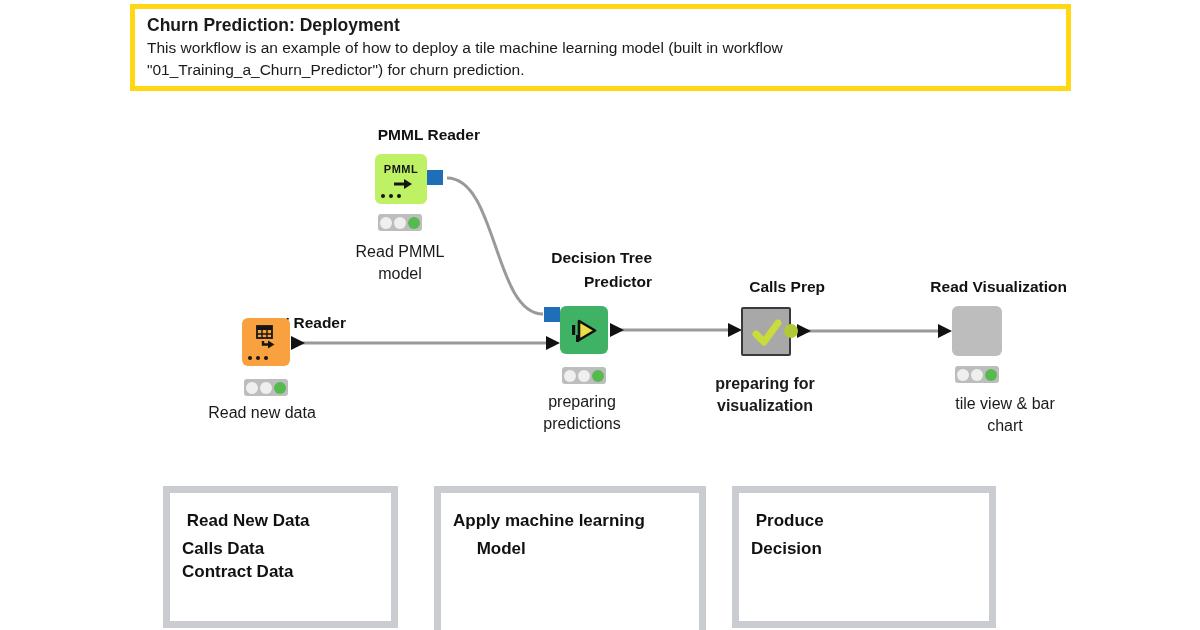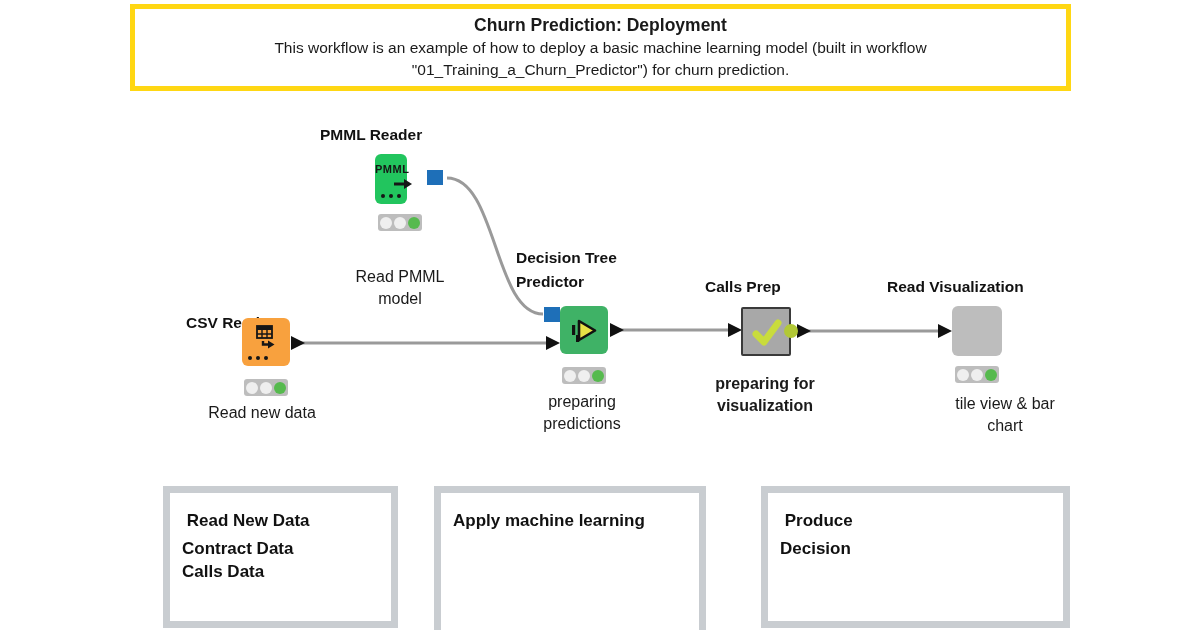--- a/index.html
+++ b/index.html
@@ -2,33 +2,33 @@
 <html><head>
 <meta charset="utf-8">
 <style>
   * { margin: 0; padding: 0; box-sizing: border-box; }
   html, body { width: 1200px; height: 630px; background: #ffffff; overflow: hidden; }
   body { font-family: "Liberation Sans", sans-serif; position: relative; color: #1a1a1a; }
 
   
   .header-box {
     position: absolute; left: 130px; top: 4px; width: 941px; height: 87px;
-    background: #ffffff; border: 5px solid #FFD713; padding: 5px 12px; text-align: center;
+    background: #ffffff; border: 5px solid #FFD713; padding: 5px 12px;
   }
   .header-title { font-size: 17.5px; font-weight: bold; line-height: 23px; }
   .header-line { font-size: 15.5px; line-height: 21.5px; }
 
   
   .wires { position: absolute; left: 0; top: 0; width: 1200px; height: 630px; z-index: 1; }
   .wires path.wire { stroke: #9A9A9A; stroke-width: 3; fill: none; }
   .wires polygon.port-tri { fill: #111111; }
 
   
   .node { position: absolute; z-index: 2; border-radius: 6px; }
-  .node-pmml   { left: 375px; top: 154px; width: 32px; height: 50px; background: #22c55e; }
+  .node-pmml   { left: 375px; top: 154px; width: 52px; height: 50px; background: #bef264; }
   .node-csv    { left: 242px; top: 318px; width: 48px; height: 48px; background: #F8A13E; }
   .node-dtp    { left: 560px; top: 306px; width: 48px; height: 48px; background: #3FB266; }
   .node-prep   { left: 741px; top: 307px; width: 50px; height: 49px; background: #A8A8A8;
                  border: 2px solid #3A3A3A; border-radius: 2px; }
   .node-viz    { left: 952px; top: 306px; width: 50px; height: 50px; background: #BDBDBD; }
 
   .blue-port { position: absolute; z-index: 3; background: #1E6FB8; }
   .port-pmml-out { left: 427px; top: 170px; width: 16px; height: 15px; }
   .port-dtp-model-in { left: 544px; top: 307px; width: 16px; height: 15px; }
 
@@ -47,52 +47,52 @@
              border-radius: 3px; display: flex; align-items: center; justify-content: center; gap: 2px; }
   .traffic i { width: 12px; height: 12px; border-radius: 50%; background: #EFEFEF; }
   .traffic i.on { background: #56BA4E; }
   .traffic-pmml { left: 378px; top: 214px; }
   .traffic-csv  { left: 244px; top: 379px; }
   .traffic-dtp  { left: 562px; top: 367px; }
   .traffic-viz  { left: 955px; top: 366px; }
 
   
   .node-label { position: absolute; z-index: 2; font-weight: bold; font-size: 15.5px;
-                line-height: 24px; text-align: left; color: #111; }
+                line-height: 24px; text-align: right; color: #111; }
   .label-pmml { left: 320px; top: 123px; width: 160px; }
   .label-csv  { left: 186px; top: 295px; width: 160px; margin-top: 16px; }
   .label-dtp  { left: 516px; top: 246px; width: 136px; }
   .label-prep { left: 705px; top: 275px; width: 120px; }
   .label-viz  { left: 887px; top: 275px; width: 180px; }
 
   
   .node-comment { position: absolute; z-index: 2; font-size: 16px; line-height: 22px;
                   text-align: center; color: #1a1a1a; }
-  .comment-pmml { left: 342px; top: 241px; width: 116px; margin-top: 25px; }
+  .comment-pmml { left: 342px; top: 241px; width: 116px; }
   .comment-csv  { left: 192px; top: 402px; width: 140px; }
   .comment-dtp  { left: 524px; top: 391px; width: 116px; }
   .comment-prep { left: 702px; top: 373px; width: 126px; font-weight: bold; }
   .comment-viz  { left: 945px; top: 393px; width: 120px; }
 
   
   .frame { position: absolute; background: #ffffff; border: 7px solid #C9CDD1;
            padding: 16px 0 0 12px; z-index: 2; }
   .frame-1 { left: 163px; top: 486px; width: 235px; height: 142px; }
   .frame-2 { left: 434px; top: 486px; width: 272px; height: 156px; }
-  .frame-3 { left: 761px; top: 486px; width: 309px; height: 142px; }
+  .frame-3 { left: 732px; top: 486px; width: 264px; height: 142px; }
   .frame .line { font-weight: bold; font-size: 17px; line-height: 23px;
                  white-space: pre-wrap; color: #111; }
   .frame .line:first-child { margin-bottom: 5px; }
 </style>
 </head>
 <body>
 
 <div class="header-box">
   <div class="header-title">Churn Prediction: Deployment</div>
-  <div class="header-line">This workflow is an example of how to deploy a basic machine learning model (built in workflow</div>
+  <div class="header-line">This workflow is an example of how to deploy a tile machine learning model (built in workflow</div>
   <div class="header-line">"01_Training_a_Churn_Predictor") for churn prediction.</div>
 </div>
 
 <svg class="wires" viewBox="0 0 1200 630">
   <path class="wire" d="M 447 178 C 497 178 494 314 543 314"></path>
   <path class="wire" d="M 300 343 H 548"></path>
   <path class="wire" d="M 620 330 H 730"></path>
   <path class="wire" d="M 800 331 H 941"></path>
   <polygon class="port-tri" points="291,336 305,343 291,350"></polygon>
   <polygon class="port-tri" points="546,336 560,343 546,350"></polygon>
@@ -175,22 +175,23 @@
 <div class="node node-viz"></div>
 <div class="traffic traffic-viz">
     <i></i>
     <i></i>
     <i class="on"></i>
   </div>
 <div class="node-comment comment-viz">tile view &amp; bar chart</div>
 
 <div class="frame frame-1">
   <div class="line"> Read New Data</div>
+  <div class="line">Calls Data</div>
   <div class="line">Contract Data</div>
-  <div class="line">Calls Data</div>
 </div>
 <div class="frame frame-2">
   <div class="line">Apply machine learning</div>
+  <div class="line">     Model</div>
 </div>
 <div class="frame frame-3">
   <div class="line"> Produce</div>
   <div class="line">Decision</div>
 </div>
 
 </body></html>

